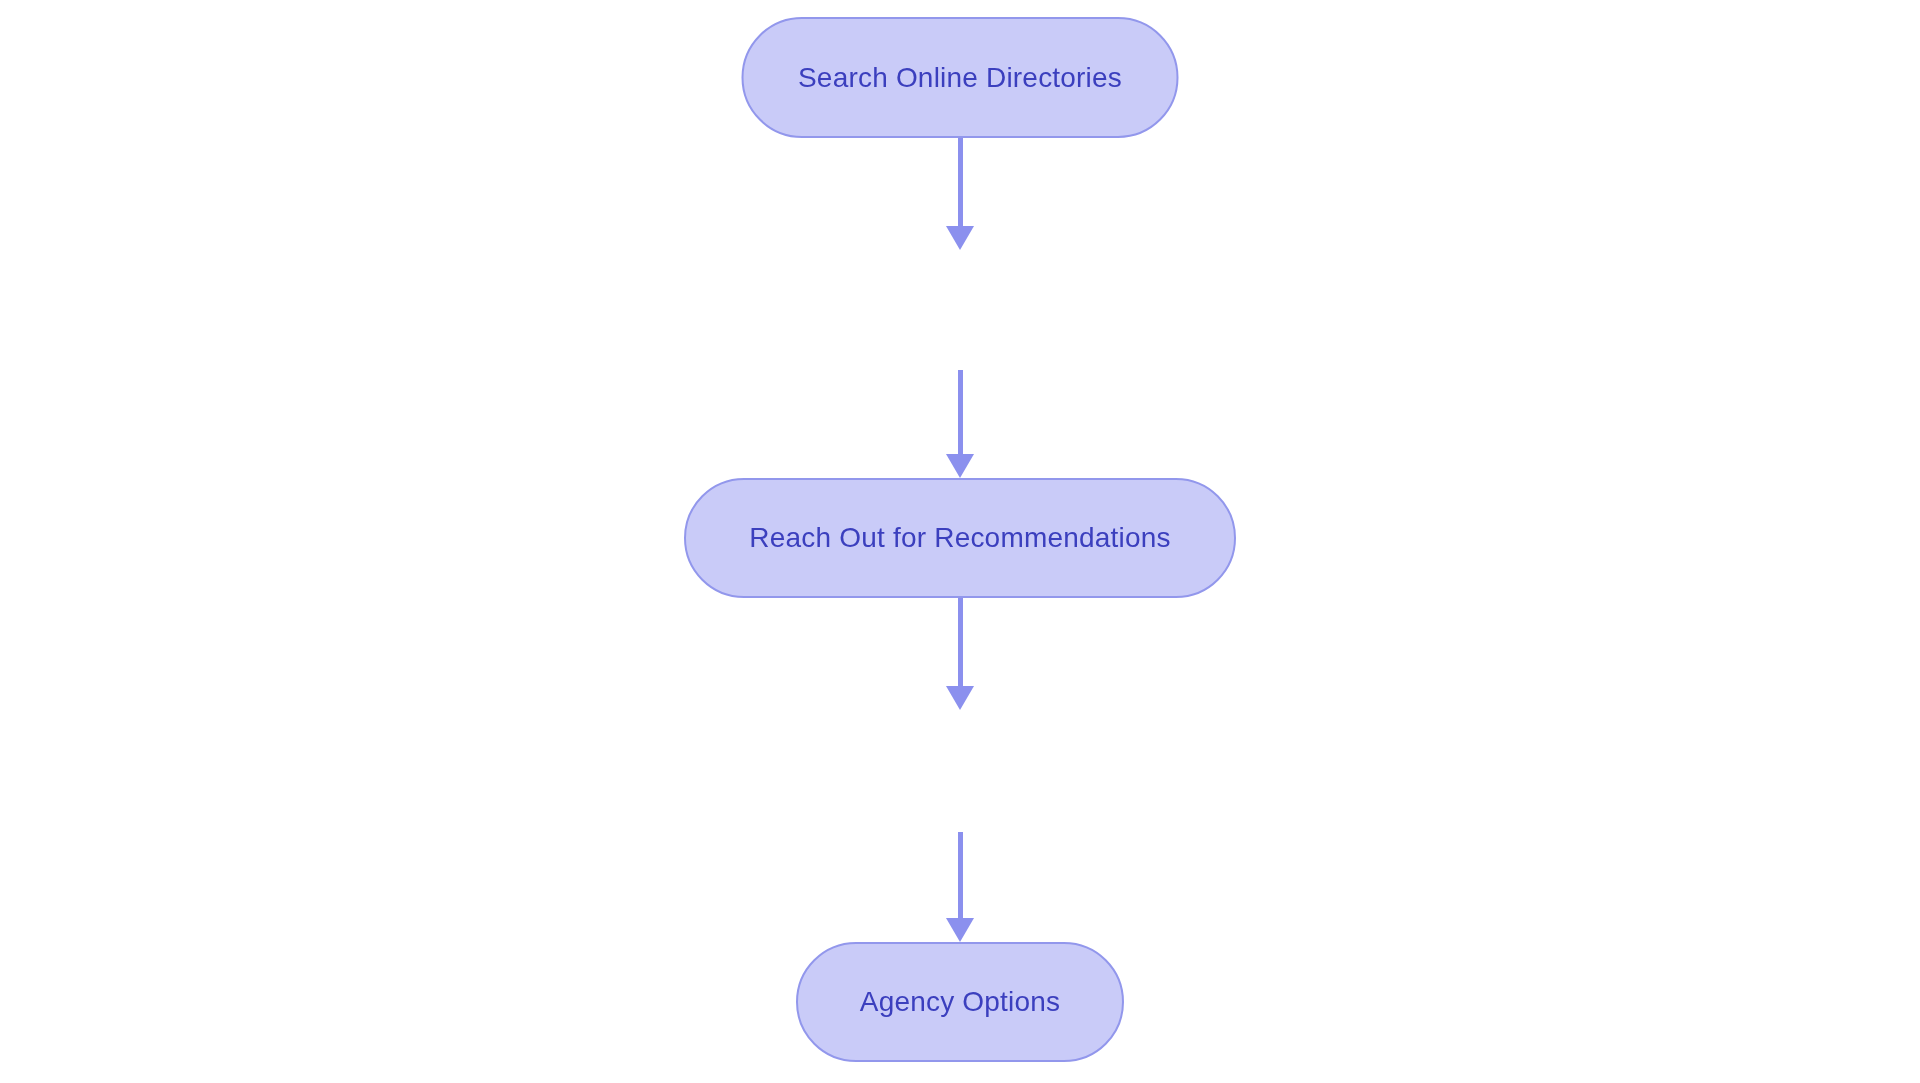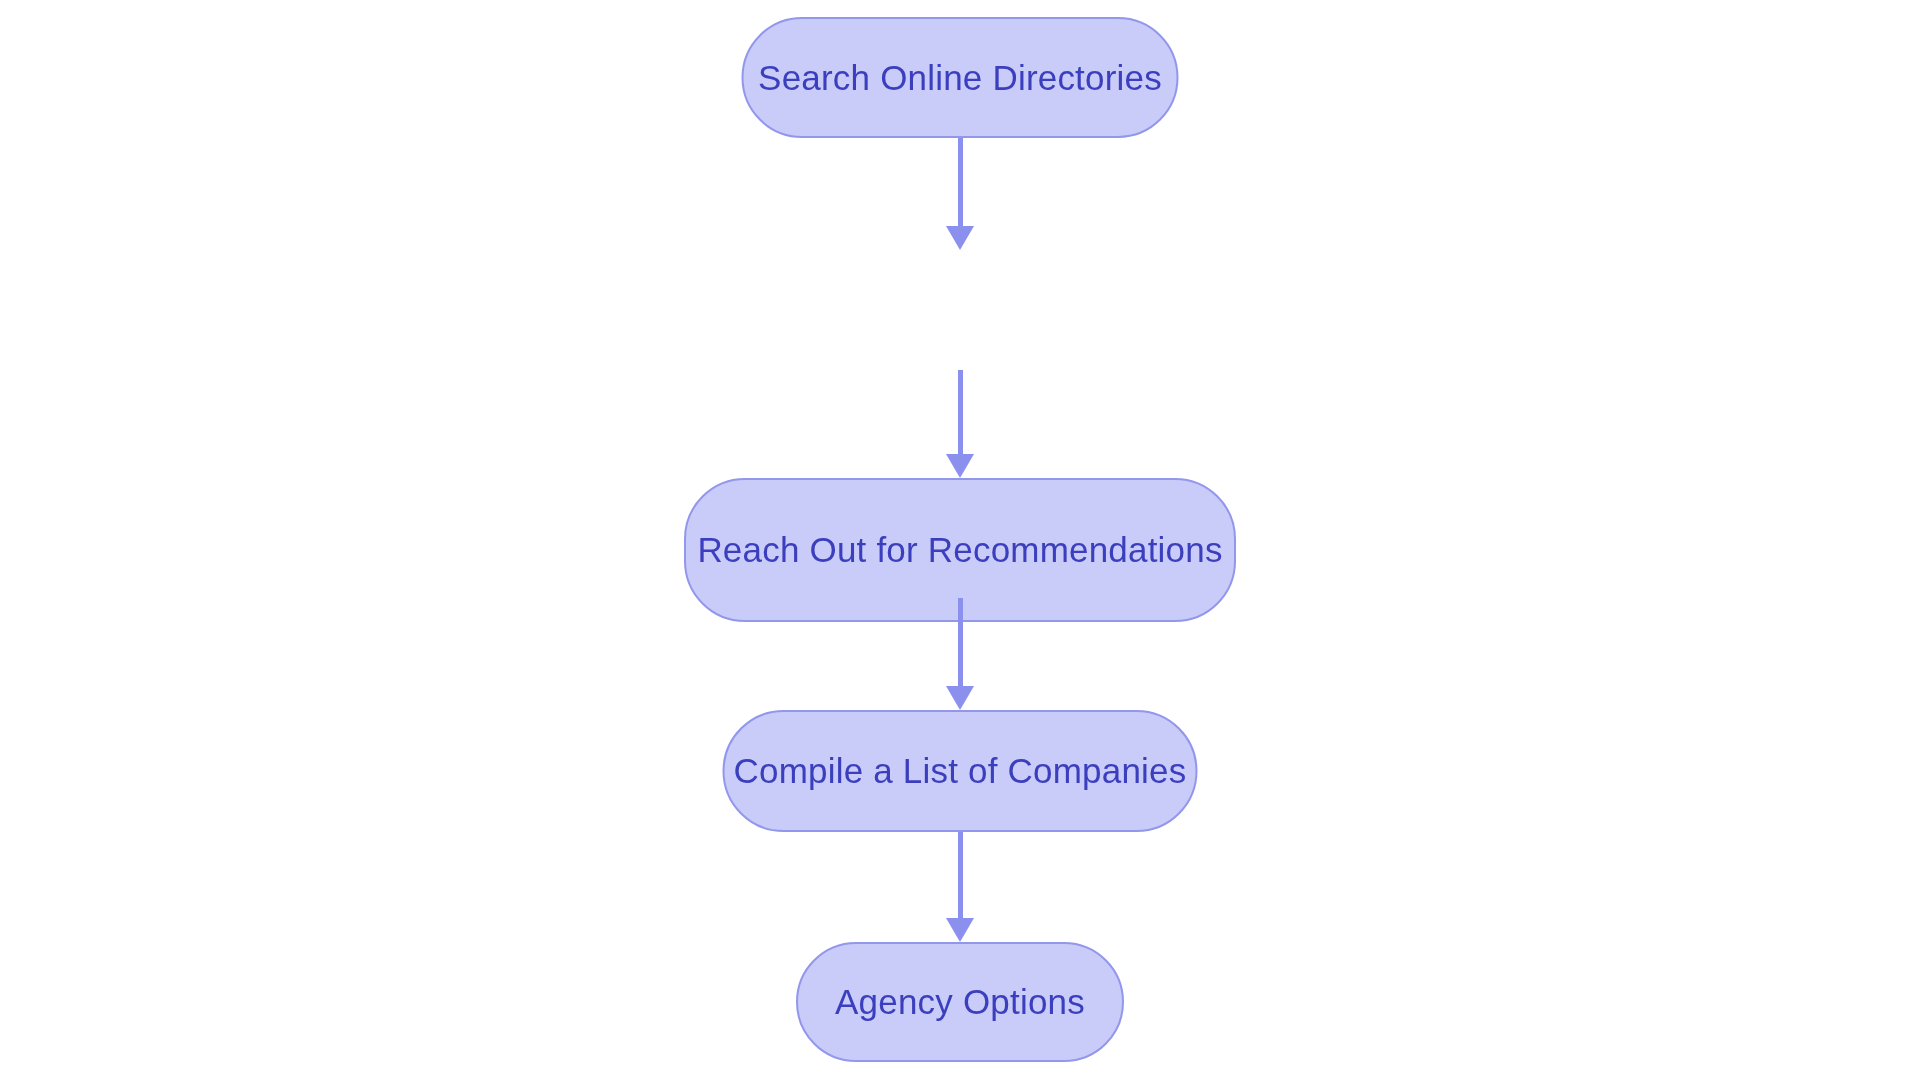--- a/index.html
+++ b/index.html
@@ -24,27 +24,27 @@
     left:50%;
     transform:translateX(-50%);
     background:var(--node-fill);
     border:2px solid var(--node-border);
     border-radius:61px;
     display:flex;
     align-items:center;
     justify-content:center;
     text-align:center;
     color:var(--node-text);
-    font-size:35px;
+    font-size:28px;
     font-weight:400;
     letter-spacing:0.2px;
   }
   .node1{top:17px;width:437px;height:121px;}
   .node2{top:250px;width:392px;height:120px;}
-  .node3{top:478px;width:552px;height:144px;}
+  .node3{top:478px;width:552px;height:120px;}
   .node4{top:710px;width:475px;height:122px;}
   .node5{top:942px;width:328px;height:120px;}
 
   .arrow{
     position:absolute;
     left:50%;
     transform:translateX(-50%);
     display:flex;
     flex-direction:column;
     align-items:center;
@@ -87,23 +87,20 @@
 
   <div class="node node3">
     <span>Reach Out for Recommendations</span>
   </div>
 
   <div class="arrow arrow3">
     <div class="shaft"></div>
     <div class="head"></div>
   </div>
 
-  <div class="node node4">
-    <span>Compile a List of Companies</span>
-  </div>
 
   <div class="arrow arrow4">
     <div class="shaft"></div>
     <div class="head"></div>
   </div>
 
   <div class="node node5">
     <span>Agency Options</span>
   </div>
 

